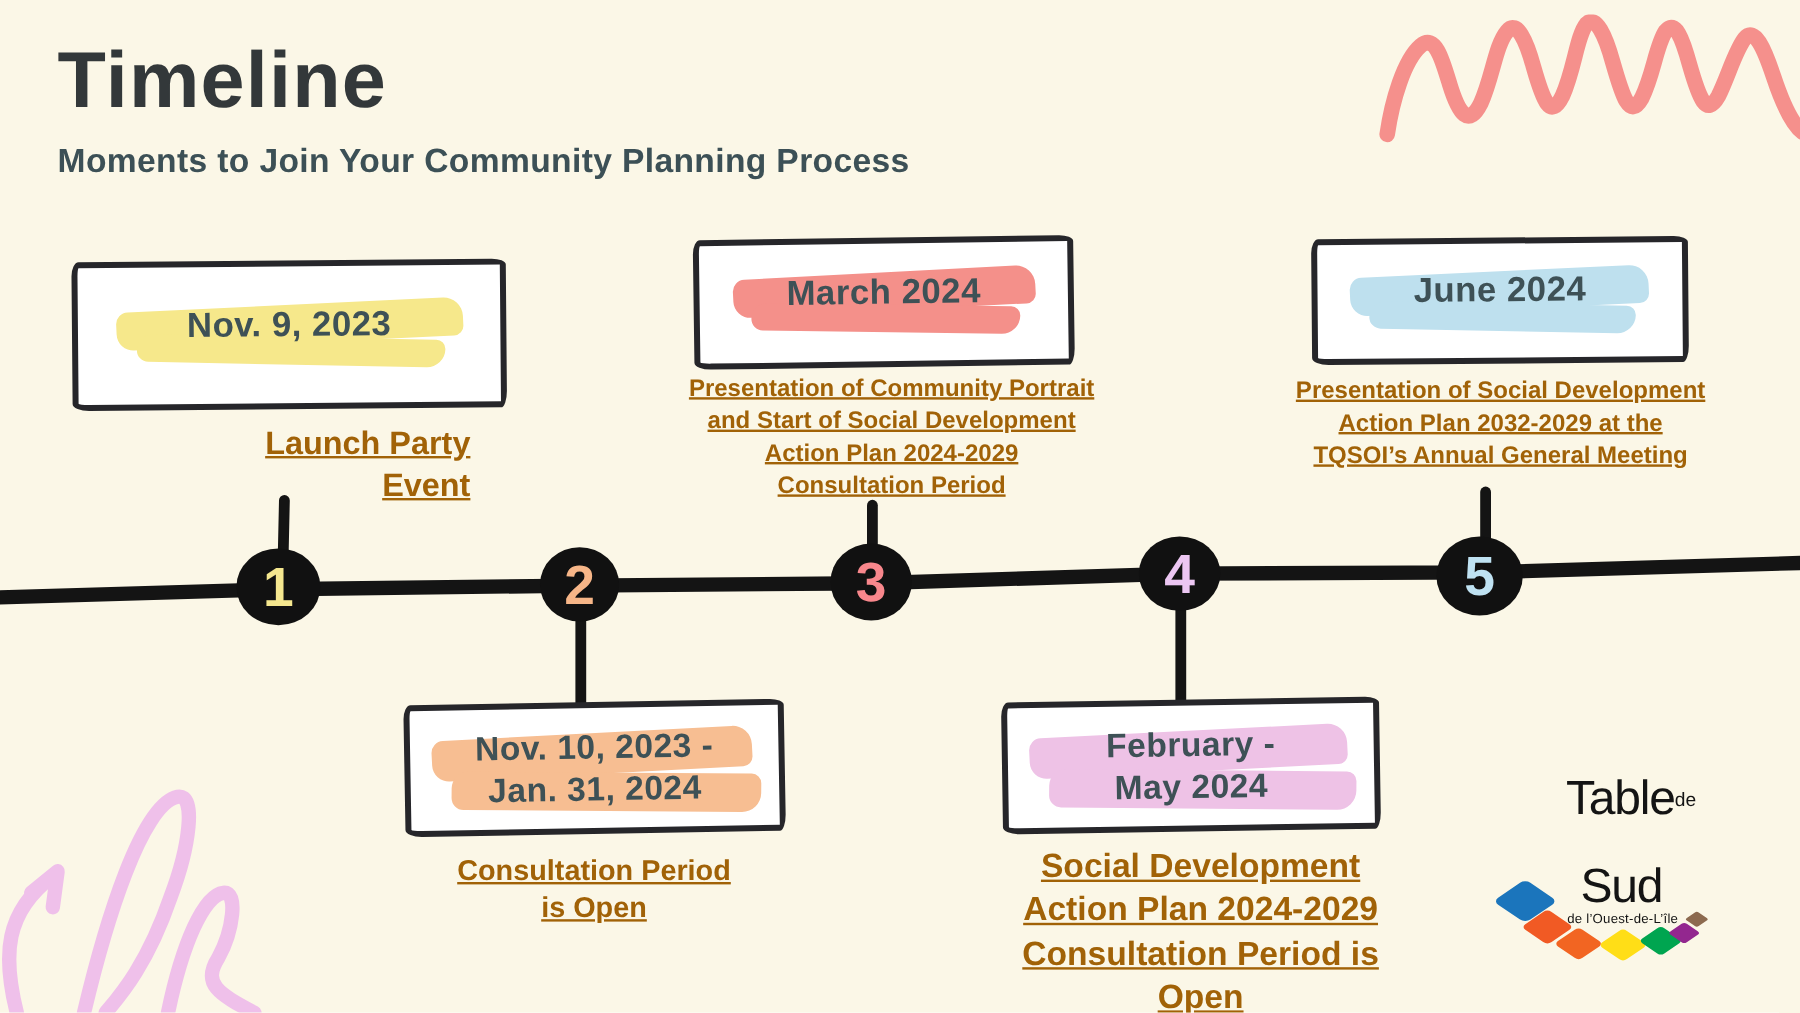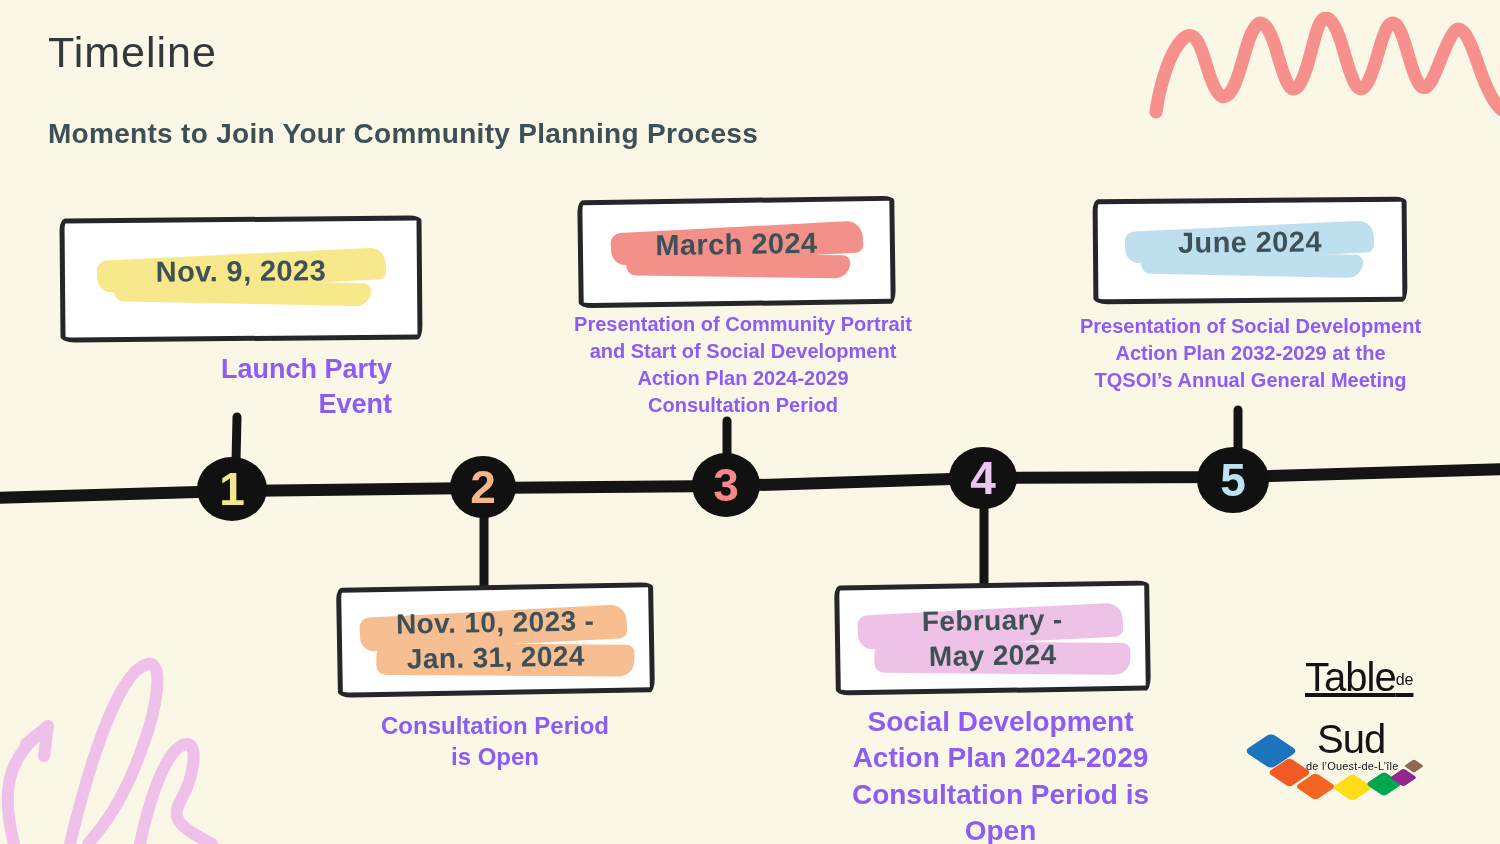--- a/index.html
+++ b/index.html
@@ -1,21 +1,21 @@
 <!DOCTYPE html>
 <html><head>
 <meta charset="utf-8">
 <style>
   * { margin:0; padding:0; box-sizing:border-box; }
   html,body { width:1500px; height:844px; }
   body { font-family:"Liberation Sans", sans-serif; overflow:hidden; }
   .slide { position:relative; width:1500px; height:844px; overflow:hidden; background:#FBF7E7; }
 
   
-  .title { position:absolute; left:48px; top:28px; font-size:43px; font-weight:400;
+  .title { position:absolute; left:48px; top:28px; font-size:66px; font-weight:700;
            color:#33383A; letter-spacing:1px; }
   .subtitle { position:absolute; left:48px; top:118px; font-size:28px; font-weight:700;
               color:#3C5056; letter-spacing:.3px; }
 
   
   .deco { position:absolute; pointer-events:none; }
   .deco.zigzag { left:1148px; top:12px; }
   .deco.squiggle { left:0px; top:618px; }
 
   
@@ -46,32 +46,32 @@
   .date-box.single .date-text { font-size:29px; transform:translateY(-8px); }
   .date-box.double .date-text { font-size:28px; line-height:1.26; }
 
   .m1 { left:60px;  top:217px; width:362px; height:124px; transform:rotate(-.5deg); }
   .m3 { left:578px; top:198px; width:317px; height:108px; transform:rotate(-.8deg); }
   .m5 { left:1093px;top:198px; width:314px; height:105px; transform:rotate(-.5deg); }
   .m2 { left:337px; top:585px; width:317px; height:110px; transform:rotate(-1deg); }
   .m4 { left:835px; top:583px; width:315px; height:110px; transform:rotate(-.9deg); }
 
   
-  .caption { position:absolute; z-index:2; font-weight:700; color:#8b5cf6;
-             text-align:center; white-space:pre-line; line-height:1.3; }
+  .caption { position:absolute; z-index:2; font-weight:700; color:#a16207;
+             text-align:center; white-space:pre-line; line-height:1.3;text-decoration:underline; }
   .c1 { left:72px;  top:352px; width:320px; font-size:27px;text-align:right; }
   .c3 { left:548px; top:311px; width:390px; font-size:20px; line-height:1.35; }
   .c5 { left:1053px;top:313px; width:395px; font-size:20px; line-height:1.35; }
   .c2 { left:335px; top:710px; width:320px; font-size:24px; }
   .c4 { left:843px; top:704px; width:315px; font-size:28px; line-height:1.3; }
 
   
   .logo { position:absolute; left:1253px; top:643px; width:210px; height:180px; z-index:2;
           color:#141414; }
-  .logo .l1 { position:absolute; left:52px; top:12px;  font-size:40px; letter-spacing:-1px;text-decoration:underline; }
+  .logo .l1 { position:absolute; left:52px; top:0;  font-size:40px; letter-spacing:-1px; }
   .logo .l1 sup { font-size:16px; font-weight:400; letter-spacing:0; vertical-align:6px; }
   .logo .l2 { position:absolute; left:14px; top:37px; font-size:40px; letter-spacing:-1px; }
   .logo .l3 { position:absolute; left:64px; top:74px; font-size:40px; letter-spacing:-1px; }
   .logo .tagline { position:absolute; left:53px; top:117px; font-size:11px; letter-spacing:.2px; }
   .logo .diamond { position:absolute; border-radius:16%; transform:scaleY(.68) rotate(45deg); }
   .d1 { left:-1px;  top:89px;  width:38px; height:38px; }
   .d2 { left:21px;  top:114px; width:31px; height:31px; }
   .d3 { left:48px;  top:129px; width:29px; height:29px; }
   .d4 { left:85px;  top:130px; width:29px; height:29px; }
   .d5 { left:118px; top:128px; width:26px; height:26px; }

